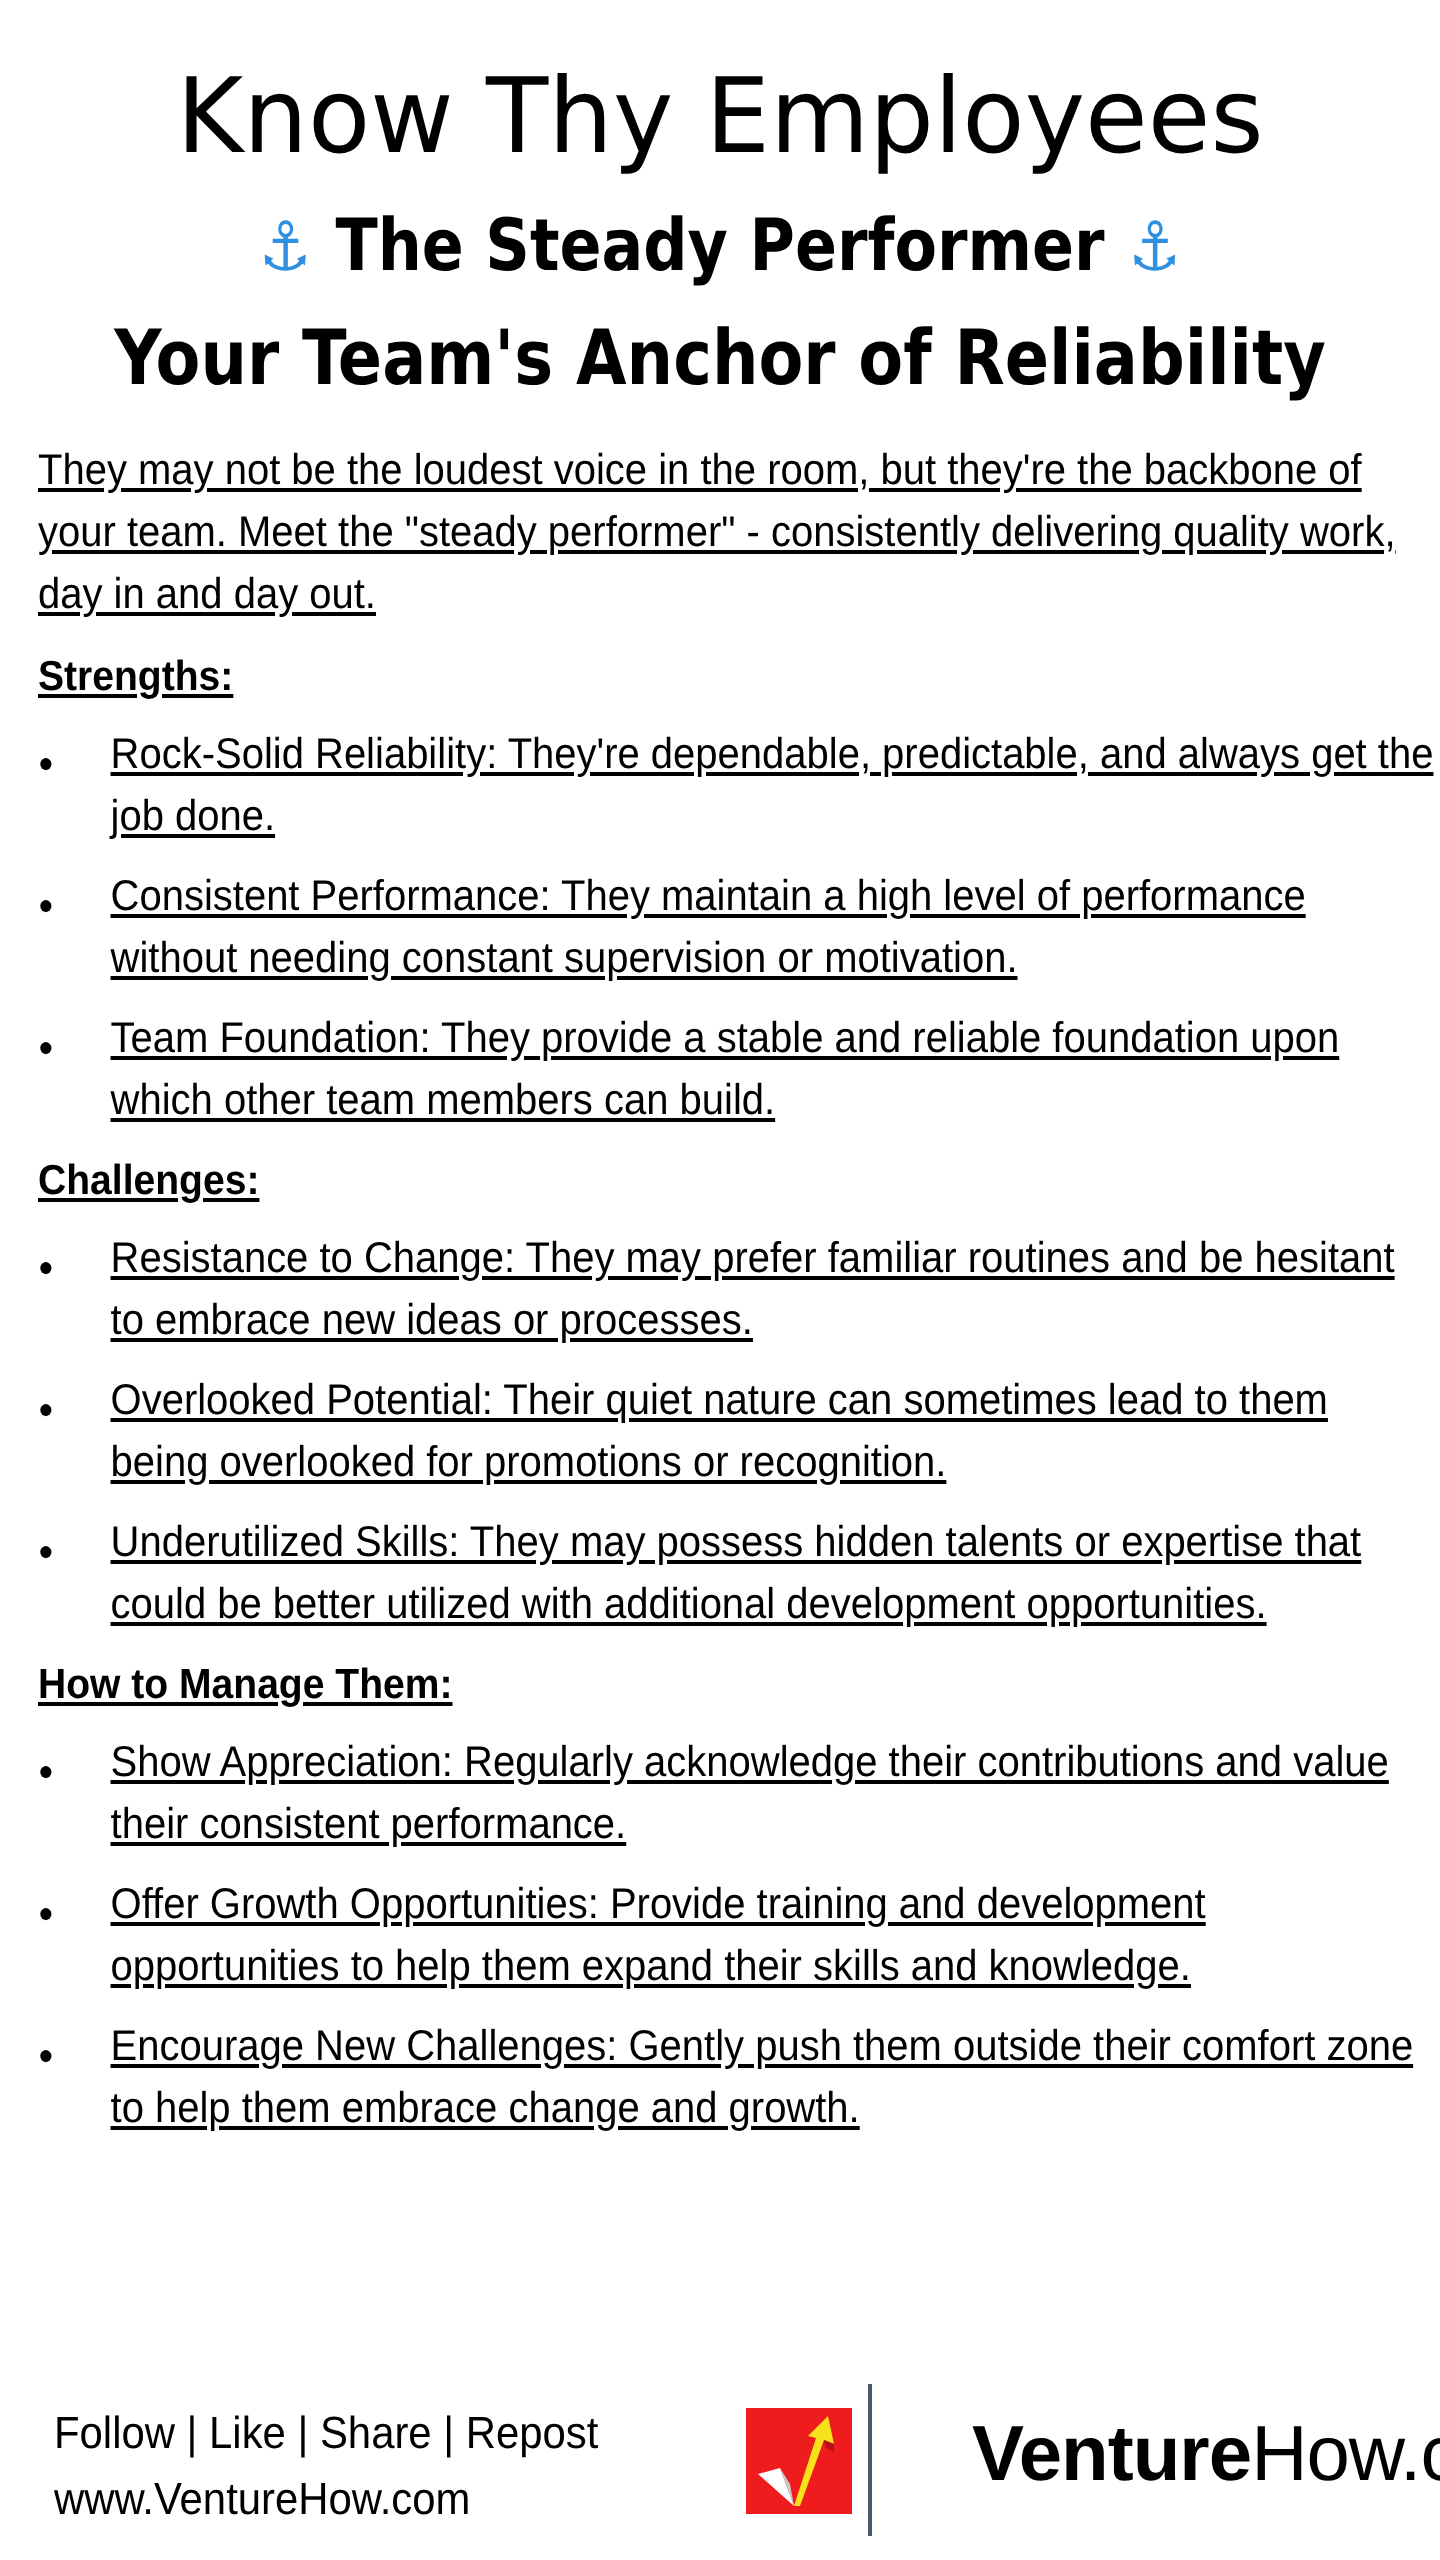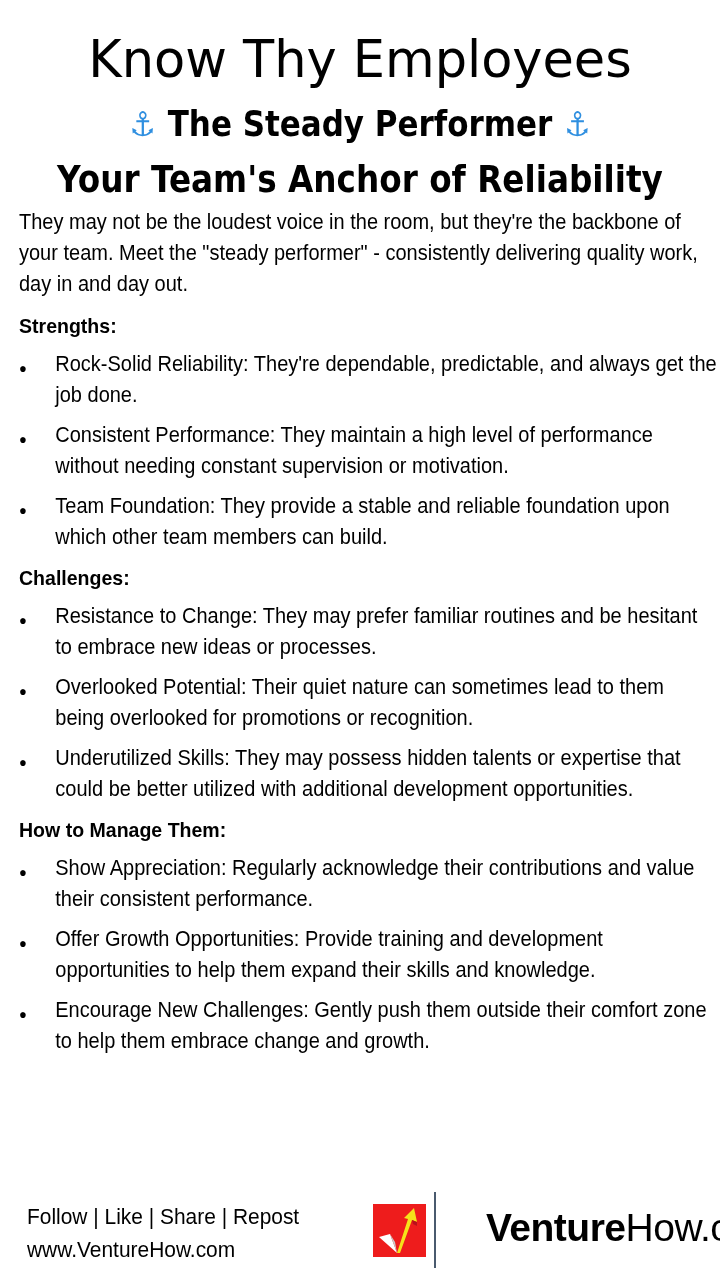--- a/index.html
+++ b/index.html
@@ -2,21 +2,21 @@
 <html><head>
 <meta charset="utf-8">
 <style>
   html, body { margin:0; padding:0; background:#ffffff; }
   body { width:720px; height:1280px; position:relative; overflow:hidden; color:#000; font-family:"Liberation Sans", sans-serif; }
   .title { position:absolute; left:0; width:720px; text-align:center; font-family:"DejaVu Sans", sans-serif; white-space:nowrap; }
   .t1 { top:28px; font-size:52px; line-height:62px; transform:scaleX(0.98); }
   .t2 { top:100px; font-size:36px; line-height:48px; font-weight:bold; transform:scaleX(0.86); }
   .t3 { top:154px; font-size:38px; line-height:50px; font-weight:bold; transform:scaleX(0.86); }
   .anchor { display:inline-block; color:#2f8fe0; font-weight:normal; margin:0 14px; font-size:34px; }
-  .content { position:absolute; left:19px; top:207px; width:700px; font-size:21.5px; line-height:31px; }
+  .content { position:absolute; left:19px; top:220px; width:700px; font-size:21.5px; line-height:31px;text-decoration:underline; }
   .scx { transform-origin:left top; transform:scaleX(0.93); width:752px; }
   .intro { margin:0 0 10px 0; }
   .heading { font-weight:bold; font-size:21px; margin:0 0 8px 0; }
   ul { list-style:none; margin:0; padding:0; }
   li { position:relative; padding-left:39px; margin-bottom:9px; }
   li .dot { position:absolute; left:0; top:0; font-size:14px; line-height:38px; }
   .section { margin-bottom:2px; }
   .footer-text { position:absolute; left:27px; top:1200px; font-size:22.5px; line-height:33px; transform-origin:left top; transform:scaleX(0.93); white-space:nowrap; }
   .logo-box { position:absolute; left:373px; top:1204px; width:53px; height:53px; background:#ee1c1c; overflow:hidden; }
   .divider { position:absolute; left:434px; top:1192px; width:2px; height:76px; background:#4a5a6e; }

